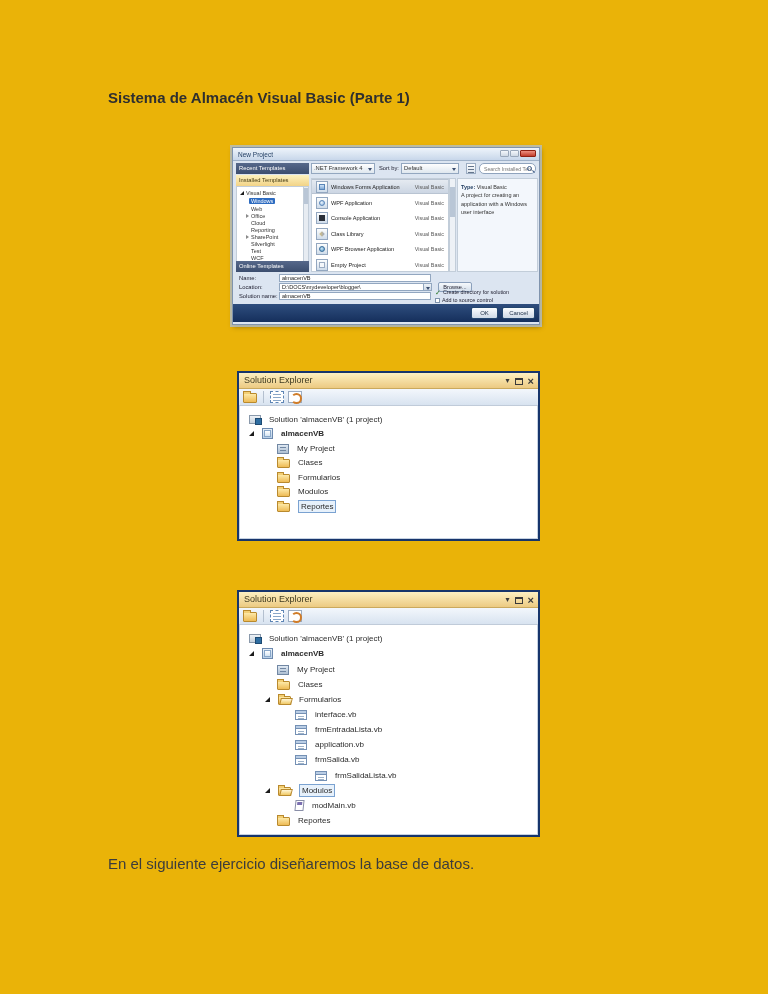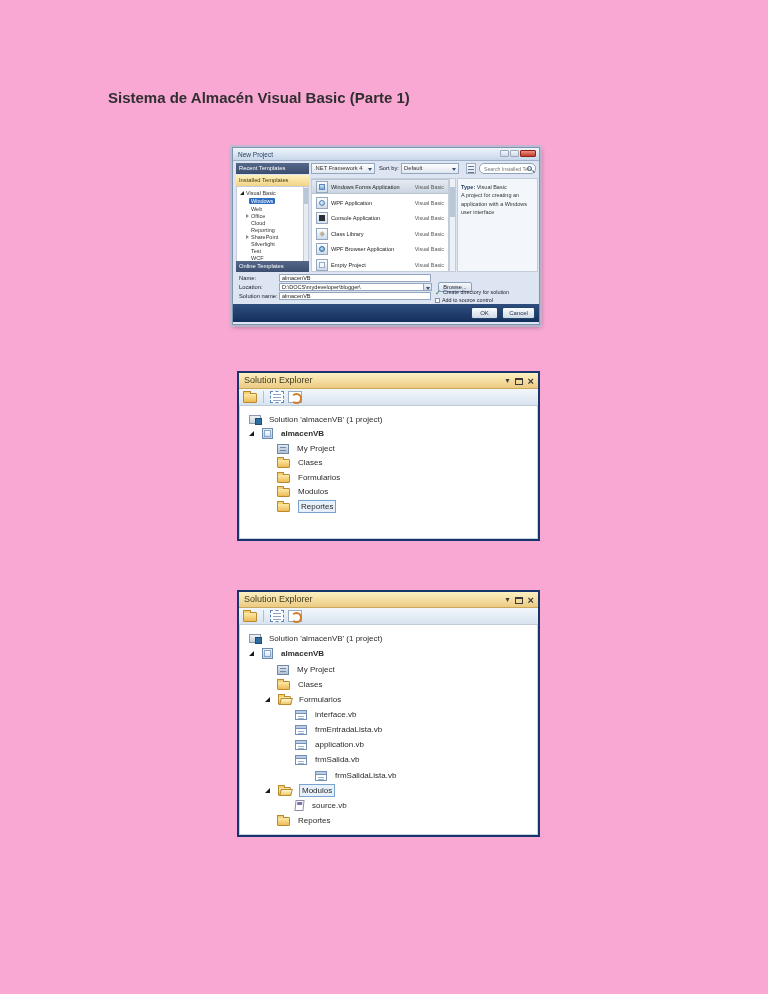--- a/index.html
+++ b/index.html
@@ -1,18 +1,18 @@
 <!DOCTYPE html>
 <html><head>
 <meta charset="utf-8">
 <style>
   * { margin:0; padding:0; box-sizing:border-box; }
   html,body { background:#fff; }
   body { width:768px; height:994px; position:relative; font-family:"Liberation Sans", sans-serif; }
-  .page { position:absolute; inset:0; background:#f9a8d4; overflow:hidden; }
+  .page { position:absolute; inset:0; background:#eab308; overflow:hidden; }
 
   
   .doc-title { position:absolute; left:108px; top:89px; font-size:15px; font-weight:bold; color:#2f2f2f; }
   .para { position:absolute; left:108px; font-size:15px; color:#3c3c3c; }
 
   
   .dlg { position:absolute; left:232px; top:147px; width:308px; height:178px; background:#dce5f1;
          border:1px solid #8094ae; box-shadow:0 0 0 2px rgba(176,192,214,.75), 1px 2px 5px rgba(0,0,0,.35);
          font-size:6px; color:#222; }
   .dlg-title { position:absolute; top:0; left:0; right:0; height:13px;
@@ -122,20 +122,21 @@
   .i-form::after { content:""; position:absolute; left:2px; top:5px; width:6px; height:1px; background:#9fb3c9; box-shadow:0 2px 0 #9fb3c9; }
   .i-mod { width:9px; height:11px; background:#fff; border:1px solid #8a8fa8; transform:skewX(-6deg); }
   .i-mod::before { content:""; position:absolute; left:1px; top:1px; width:5px; height:3px; background:#7b6fb0; }
 </style>
 </head>
 <body>
 
 <div class="page">
 
   <div class="doc-title">Sistema de Almacén Visual Basic (Parte 1)</div>
+  <div class="para" style="top:855px">En el siguiente ejercicio diseñaremos la base de datos.</div>
 
   <div class="dlg">
     <div class="dlg-title">
       <span class="dlg-title-text">New Project</span>
       <span class="winbtns">
         <span class="wb"></span>
         <span class="wb"></span>
         <span class="wb close"></span>
       </span>
     </div>
@@ -370,21 +371,21 @@
         <span class="ico i-form"></span>
         <span class="lbl">frmSalidaLista.vb</span>
       </div>
       <div class="se-row" style="top:159px;padding-left:26px">
         <span class="exp"></span>
         <span class="ico i-folder open"></span>
         <span class="lbl sel-label">Modulos</span>
       </div>
       <div class="se-row" style="top:174px;padding-left:56px">
         <span class="ico i-mod"></span>
-        <span class="lbl">source.vb</span>
+        <span class="lbl">modMain.vb</span>
       </div>
       <div class="se-row" style="top:189px;padding-left:38px">
         <span class="ico i-folder"></span>
         <span class="lbl">Reportes</span>
       </div>
     </div>
   </div>
 
 </div>
 

